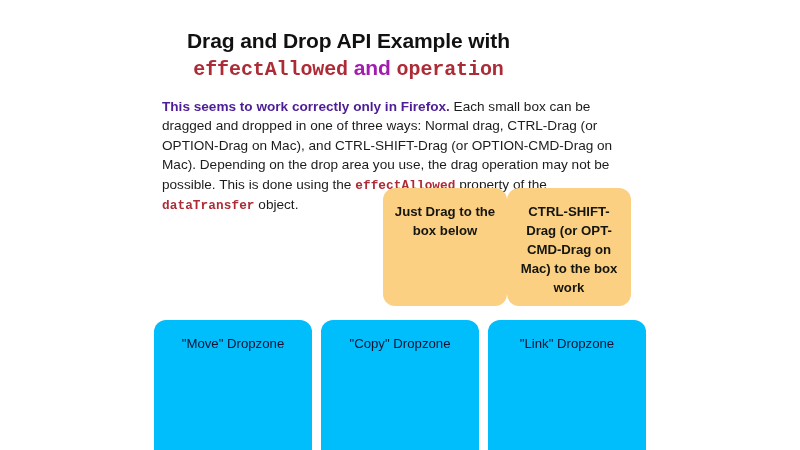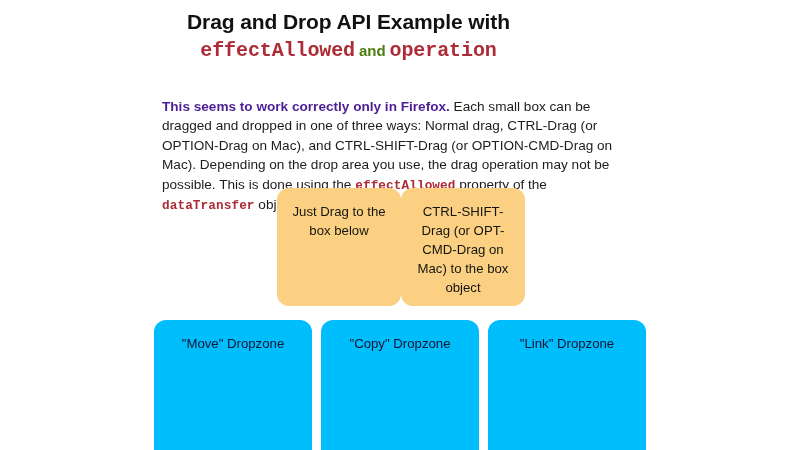--- a/index.html
+++ b/index.html
@@ -18,21 +18,21 @@
     position: relative;
     width: 800px;
     height: 450px;
     box-sizing: border-box;
   }
 
   
   .title-block {
     position: absolute;
     left: 0;
-    top: 9px;
+    top: 28px;
     width: 697px;
     text-align: center;
   }
   .title-line {
     font-size: 21px;
     font-weight: bold;
     line-height: 26px;
     letter-spacing: -0.1px;
     color: #111111;
   }
@@ -40,23 +40,23 @@
     line-height: 28px;
   }
   .code-red {
     font-family: "Liberation Mono", "DejaVu Sans Mono", monospace;
     color: #ad2b36;
     font-weight: bold;
     font-size: 20px;
   }
   .title-line-2 .and-word {
     font-family: "Liberation Sans", sans-serif;
-    color: #4d7c0f;
+    color: #a21caf;
     font-weight: bold;
-    font-size: 15px;
+    font-size: 21px;
   }
 
   
   .intro {
     position: absolute;
     left: 162px;
     top: 83px;
     width: 480px;
     font-size: 13.6px;
     line-height: 19.5px;
@@ -75,21 +75,22 @@
     letter-spacing: 0.1px;
   }
 
   
   .drag-row {
     position: absolute;
     left: 171px;
     top: 188px;
     width: 460px;
     display: flex;
-    justify-content: center;
+    justify-content: flex-end;
+    font-weight: bold;
   }
   .drag-box {
     width: 124px;
     height: 118px;
     box-sizing: border-box;
     background: #fbd083;
     border-radius: 12px;
     display: flex;
     align-items: flex-start;
     justify-content: center;
@@ -142,21 +143,21 @@
     <div class="title-line title-line-2"><span class="code-red">effectAllowed</span><span class="and-word">&nbsp;</span><span class="and-word">and</span><span class="and-word">&nbsp;</span><span class="code-red">operation</span></div>
   </div>
 
   <p class="intro"><b>This seems to work correctly only in Firefox.</b><span> Each small box can be dragged and dropped in one of three ways: Normal drag, CTRL-Drag (or OPTION-Drag on Mac), and CTRL-SHIFT-Drag (or OPTION-CMD-Drag on Mac). Depending on the drop area you use, the drag operation may not be possible. This is done using the </span><span class="code-inline">effectAllowed</span><span> property of the </span><span class="code-inline">dataTransfer</span><span> object.</span></p>
 
   <div class="drag-row">
     <div class="drag-box" draggable="true">
       <span>Just Drag to the box below</span>
     </div>
     <div class="drag-box" draggable="true">
-      <span>CTRL-SHIFT-Drag (or OPT-CMD-Drag on Mac) to the box object</span>
+      <span>CTRL-SHIFT-Drag (or OPT-CMD-Drag on Mac) to the box work</span>
     </div>
   </div>
 
   <div class="drop-row">
     <div class="drop-box">
       <span>"Move" Dropzone</span>
     </div>
     <div class="drop-box">
       <span>"Copy" Dropzone</span>
     </div>

